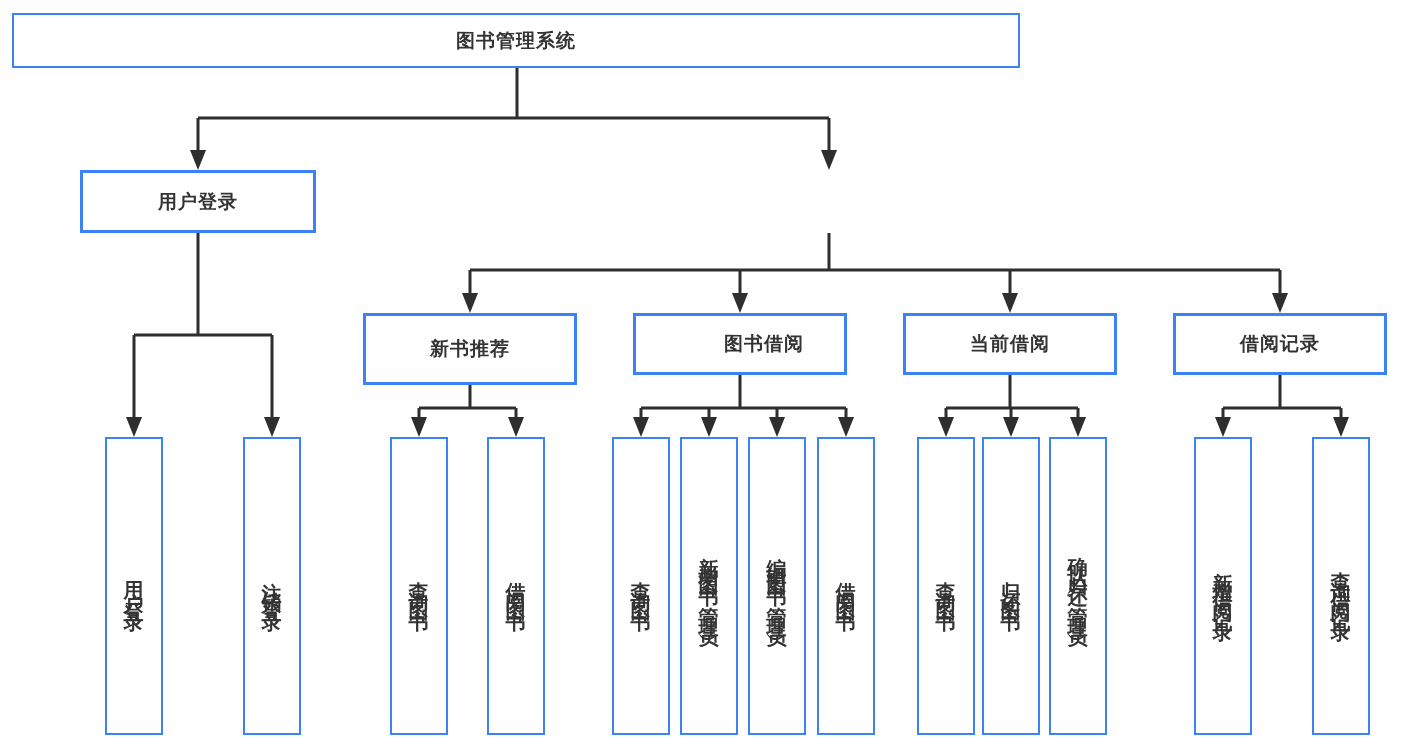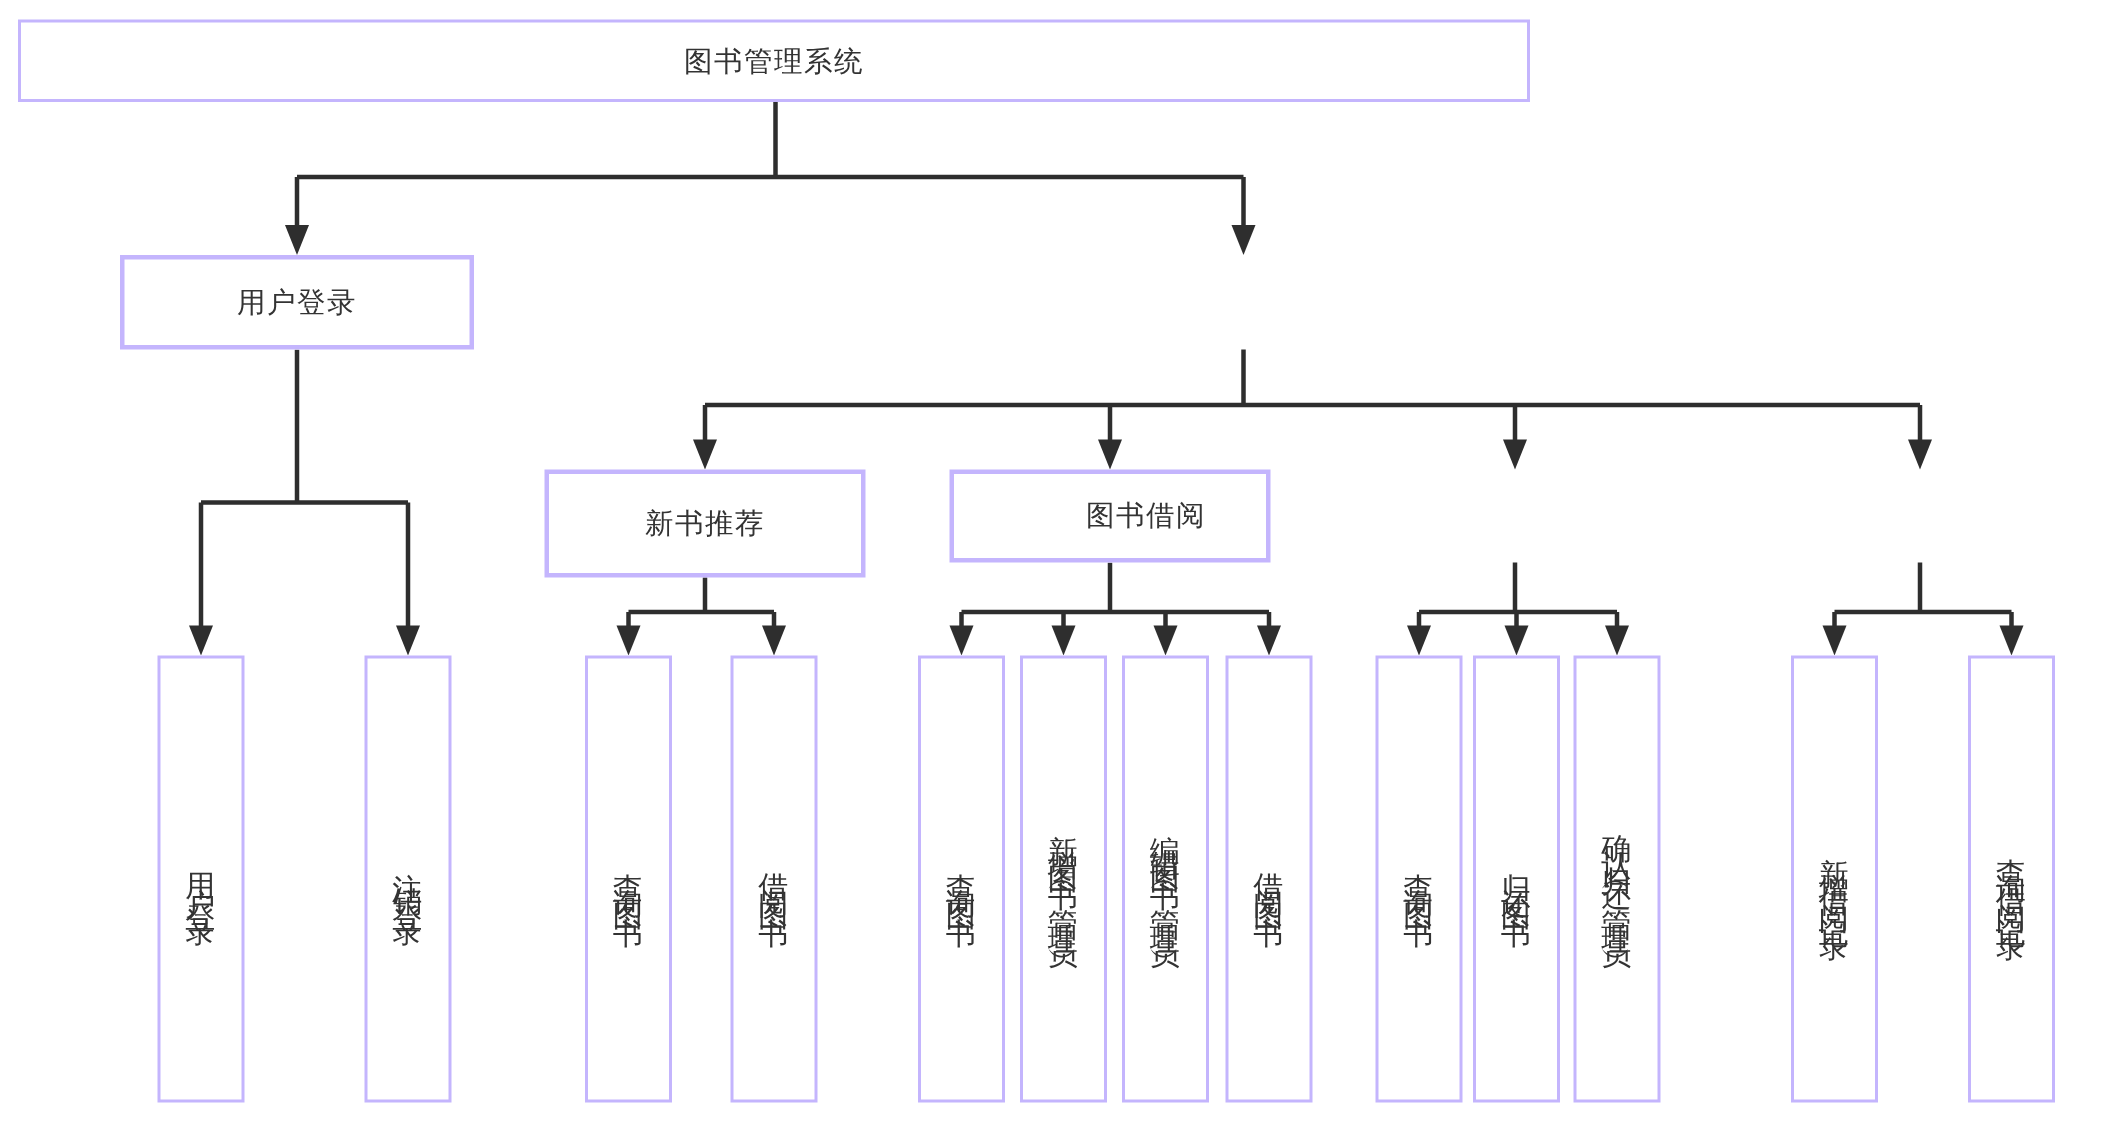--- a/index.html
+++ b/index.html
@@ -14,26 +14,27 @@
   #connectors {
     position: absolute;
     left: 0; top: 0;
     width: 1405px; height: 747px;
     z-index: 1;
   }
   .box {
     position: absolute;
     box-sizing: border-box;
     background: #ffffff;
-    border: 3px solid #c4b5fd;
+    border: 3px solid #3b82f6;
     display: flex;
     align-items: center;
     justify-content: center;
     color: #333333;
     z-index: 2;
+    font-weight: bold;
   }
   .hlabel { font-size: 19px; letter-spacing: 1px; }
   .root { border-width: 2px; font-size: 19px; }
   .vbox .vtext {
     writing-mode: vertical-rl;
     text-orientation: mixed;
     font-size: 20px;
     letter-spacing: 10px;
     line-height: 1.1;
     color: #333333;
@@ -130,20 +131,26 @@
   <div class="box" id="user-login">
     <span class="hlabel">用户登录</span>
   </div>
 
   <div class="box" id="new-book-rec">
     <span class="hlabel">新书推荐</span>
   </div>
   <div class="box" id="book-borrow">
     <span class="hlabel">图书借阅</span>
   </div>
+  <div class="box" id="current-borrow">
+    <span class="hlabel">当前借阅</span>
+  </div>
+  <div class="box" id="borrow-records">
+    <span class="hlabel">借阅记录</span>
+  </div>
 
   <div class="box leaf vbox" id="ul-login">
     <span class="vtext">用户登录</span>
   </div>
   <div class="box leaf vbox" id="ul-logout">
     <span class="vtext">注销登录</span>
   </div>
   <div class="box leaf vbox" id="nb-query">
     <span class="vtext">查询图书</span>
   </div>

